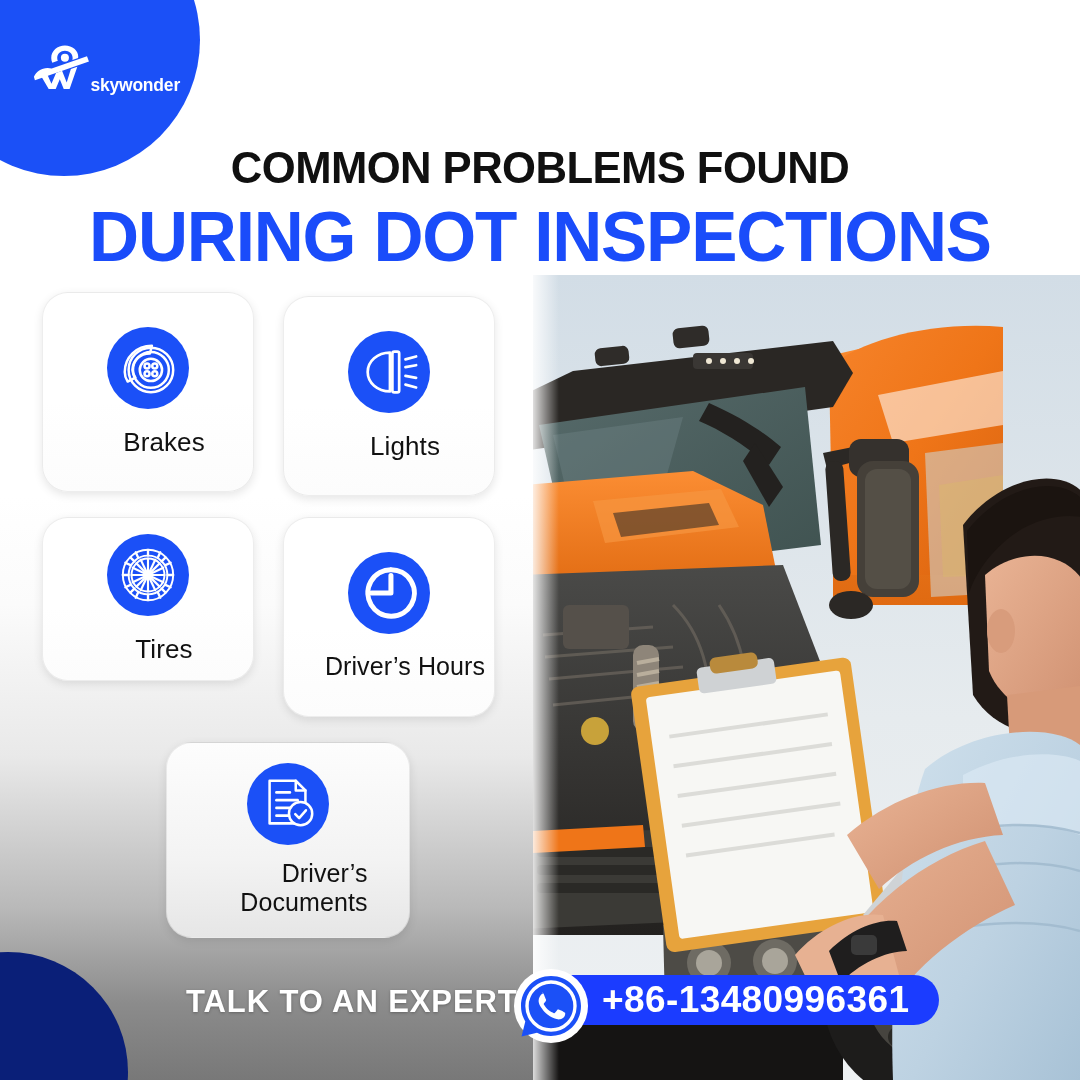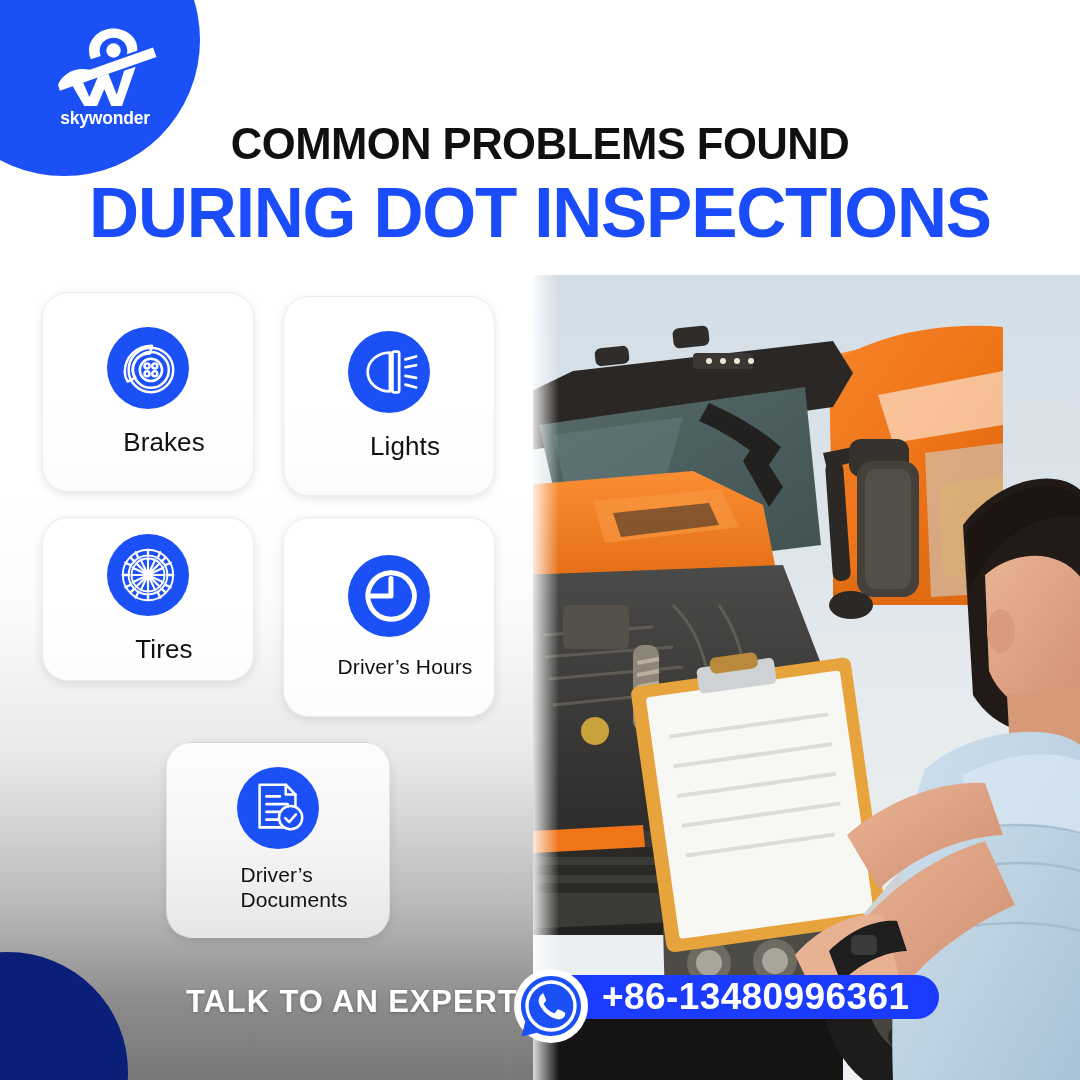--- a/index.html
+++ b/index.html
@@ -19,31 +19,31 @@
     background:#1B50F7;border-radius:50%;
   }
   .corner-blob{
     position:absolute;left:-112px;top:952px;width:240px;height:240px;
     background:#0A1F78;border-radius:50%;
   }
 
   
   .logo-wrap{
     position:absolute;left:30px;top:24px;width:150px;height:120px;
-    display:flex;flex-direction:column;align-items:center;justify-content:flex-start;
+    display:flex;align-items:center;justify-content:flex-start;
   }
   .logo-mark{width:108px;height:82px;display:block;}
   .logo-word{
     margin-top:2px;color:#ffffff;font-size:17.5px;font-weight:bold;
     letter-spacing:-0.2px;font-family:"Liberation Sans",sans-serif;
   }
 
   
   .headline{
-    position:absolute;left:0;top:120px;width:1080px;text-align:center;
+    position:absolute;left:0;top:144px;width:1080px;text-align:center;
   }
   .headline .line1{
     display:block;color:#101010;font-size:45px;font-weight:bold;
     letter-spacing:-0.6px;line-height:1.05;
     transform:scaleX(0.97);
   }
   .headline .line2{
     display:block;margin-top:11px;color:#1A4CFA;font-size:70px;font-weight:bold;
     letter-spacing:-1.2px;line-height:1.02;
     transform:scaleX(0.99);
@@ -71,44 +71,44 @@
     display:flex;flex-direction:column;align-items:center;justify-content:center;
     box-sizing:border-box;
   }
   .card .icon-circle{
     width:82px;height:82px;border-radius:50%;background:#1B50F7;
     display:flex;align-items:center;justify-content:center;flex:0 0 auto;
   }
   .card .icon-circle svg{display:block;width:62px;height:62px;}
   .card .card-label{
     margin-top:18px;color:#111111;font-size:26px;font-weight:400;
-    text-align:left;line-height:1.18;letter-spacing:.1px;margin-left:32px;
-  }
-  .card.wide-label .card-label{font-size:21px;}
+    text-align:right;line-height:1.18;letter-spacing:.1px;margin-left:32px;
+  }
+  .card.wide-label .card-label{font-size:25px;}
 
   #card-brakes  {left:42px; top:292px; width:212px;height:200px;}
   #card-lights  {left:283px;top:296px; width:212px;height:200px;}
   #card-tires   {left:42px; top:517px; width:212px;height:164px;}
   #card-hours   {left:283px;top:517px; width:212px;height:200px;}
-  #card-docs    {left:166px;top:742px; width:224px;height:196px;
+  #card-docs    {left:166px;top:742px; width:244px;height:196px;
                  background:linear-gradient(180deg,#fdfdfd 0%,#f3f3f3 60%,#e6e6e6 100%);}
   #card-docs .card-label{margin-top:14px;}
 
   
   .cta{
     position:absolute;left:0;top:968px;width:1080px;height:82px;
     display:flex;align-items:center;
   }
   .cta-text{
     position:absolute;left:186px;top:984px;
     color:#ffffff;font-size:31px;font-weight:bold;letter-spacing:.9px;
     text-shadow:0 1px 3px rgba(0,0,0,.28);
   }
   .cta-pill{
-    position:absolute;left:536px;top:975px;height:44px;
+    position:absolute;left:536px;top:975px;height:50px;
     background:#1B3CFF;border-radius:34px;
     display:flex;align-items:center;
     padding:0 30px 0 66px;box-sizing:border-box;
   }
   .cta-phone{
     color:#ffffff;font-size:37px;font-weight:bold;letter-spacing:.4px;white-space:nowrap;
   }
   .wa-icon{
     position:absolute;left:511px;top:966px;width:80px;height:80px;
   }

